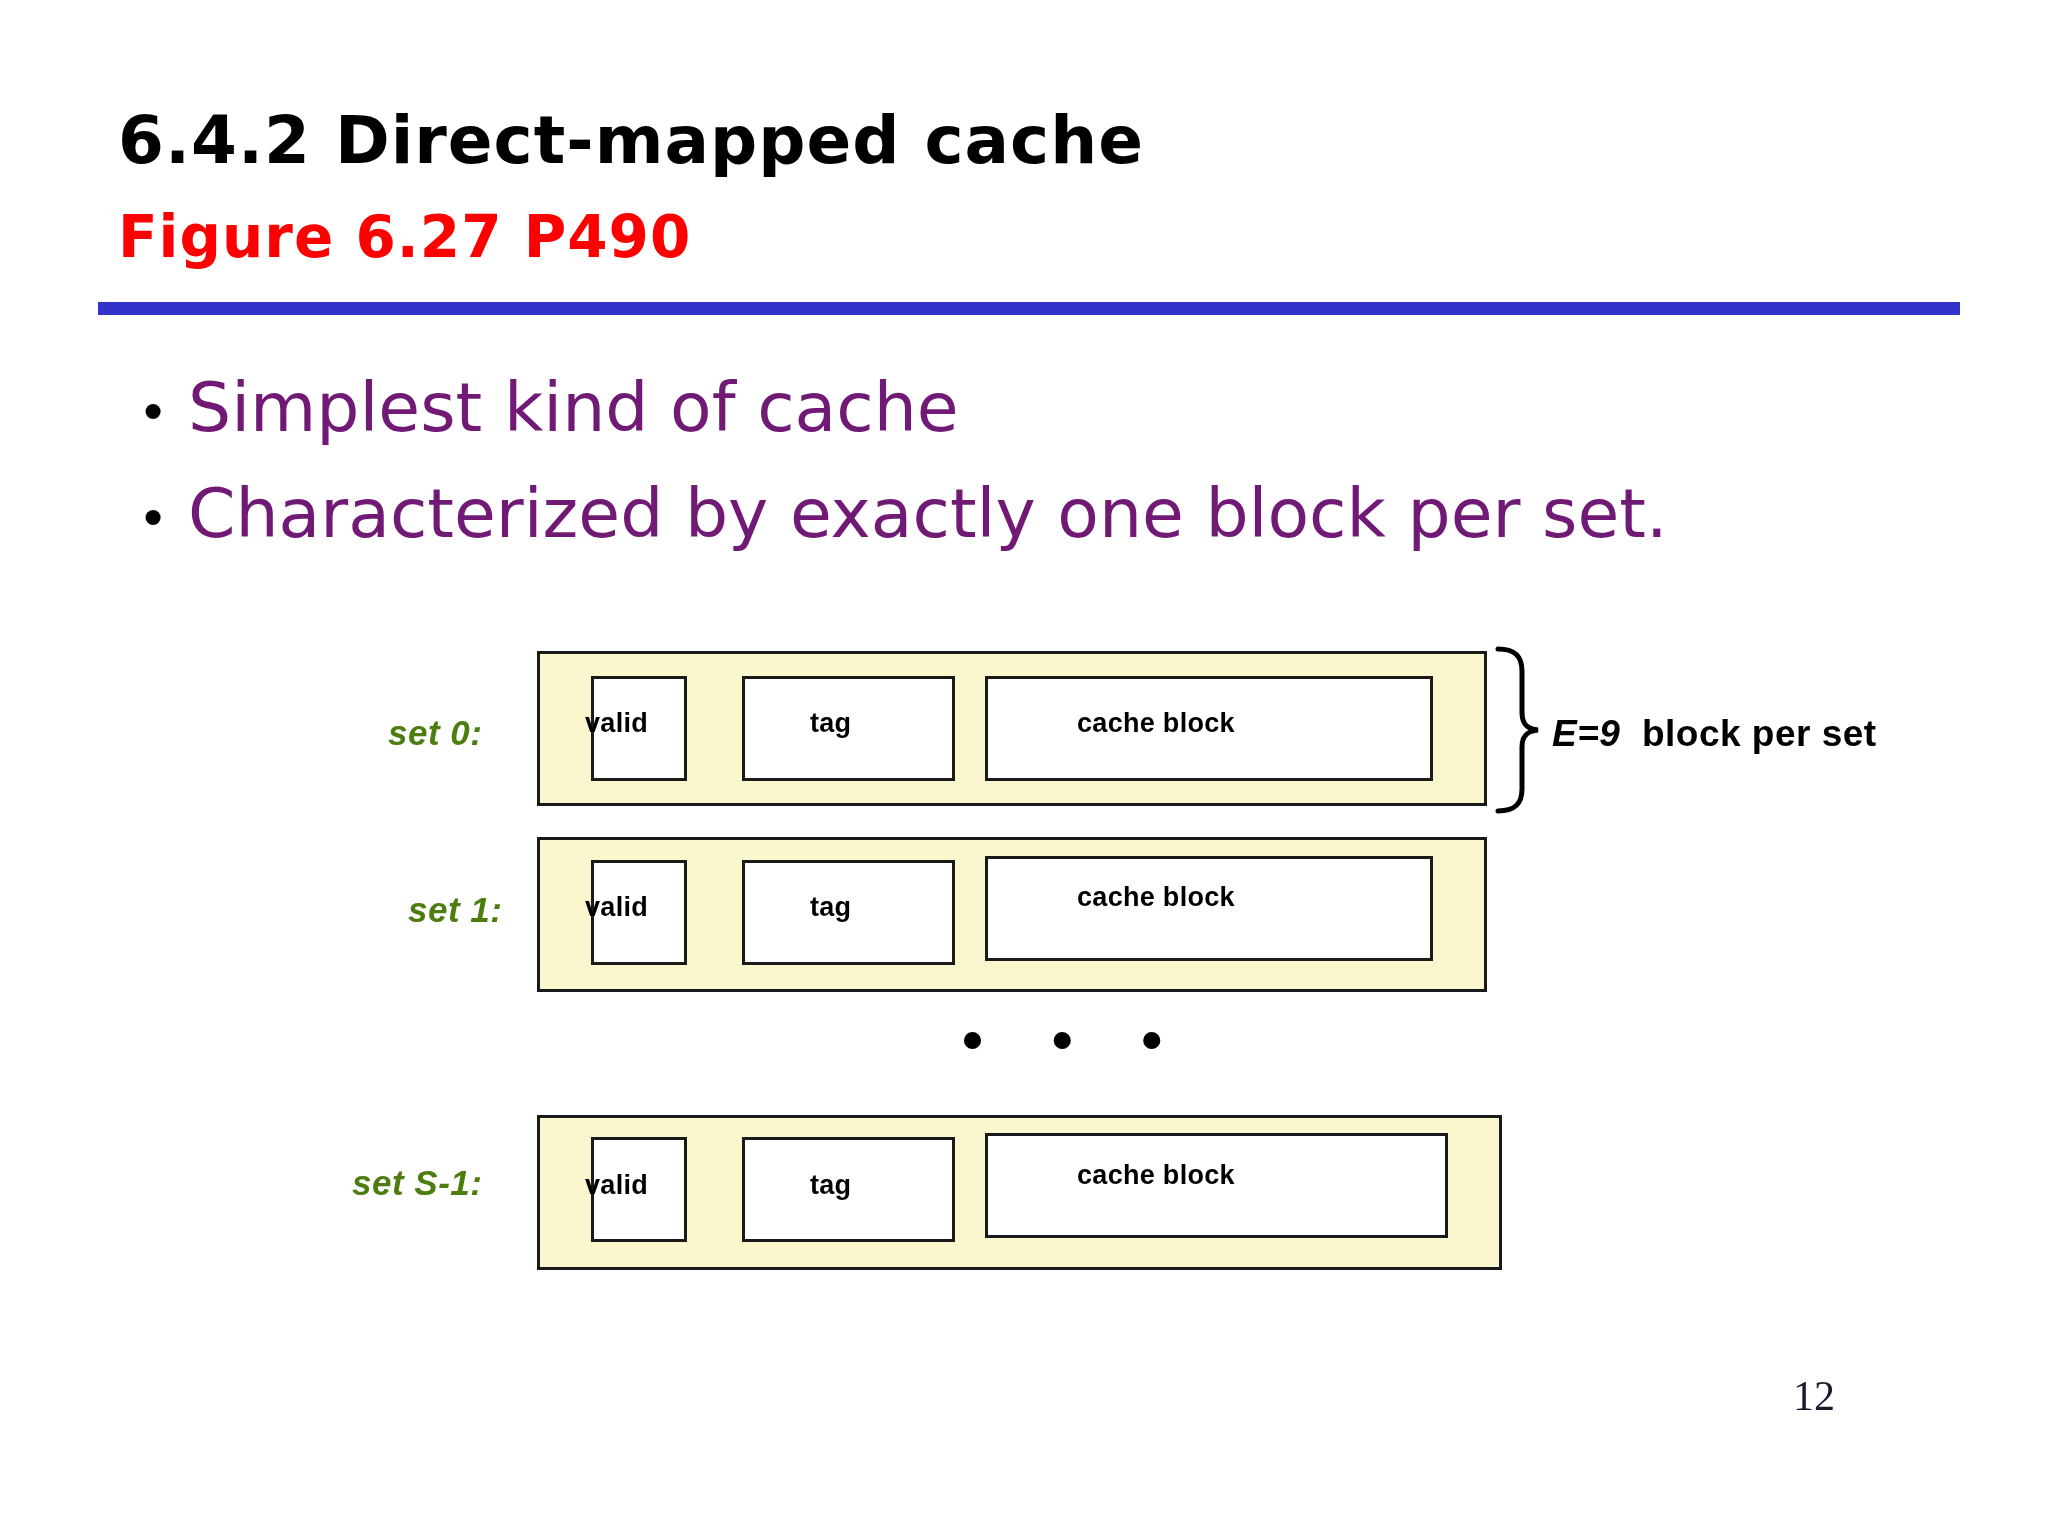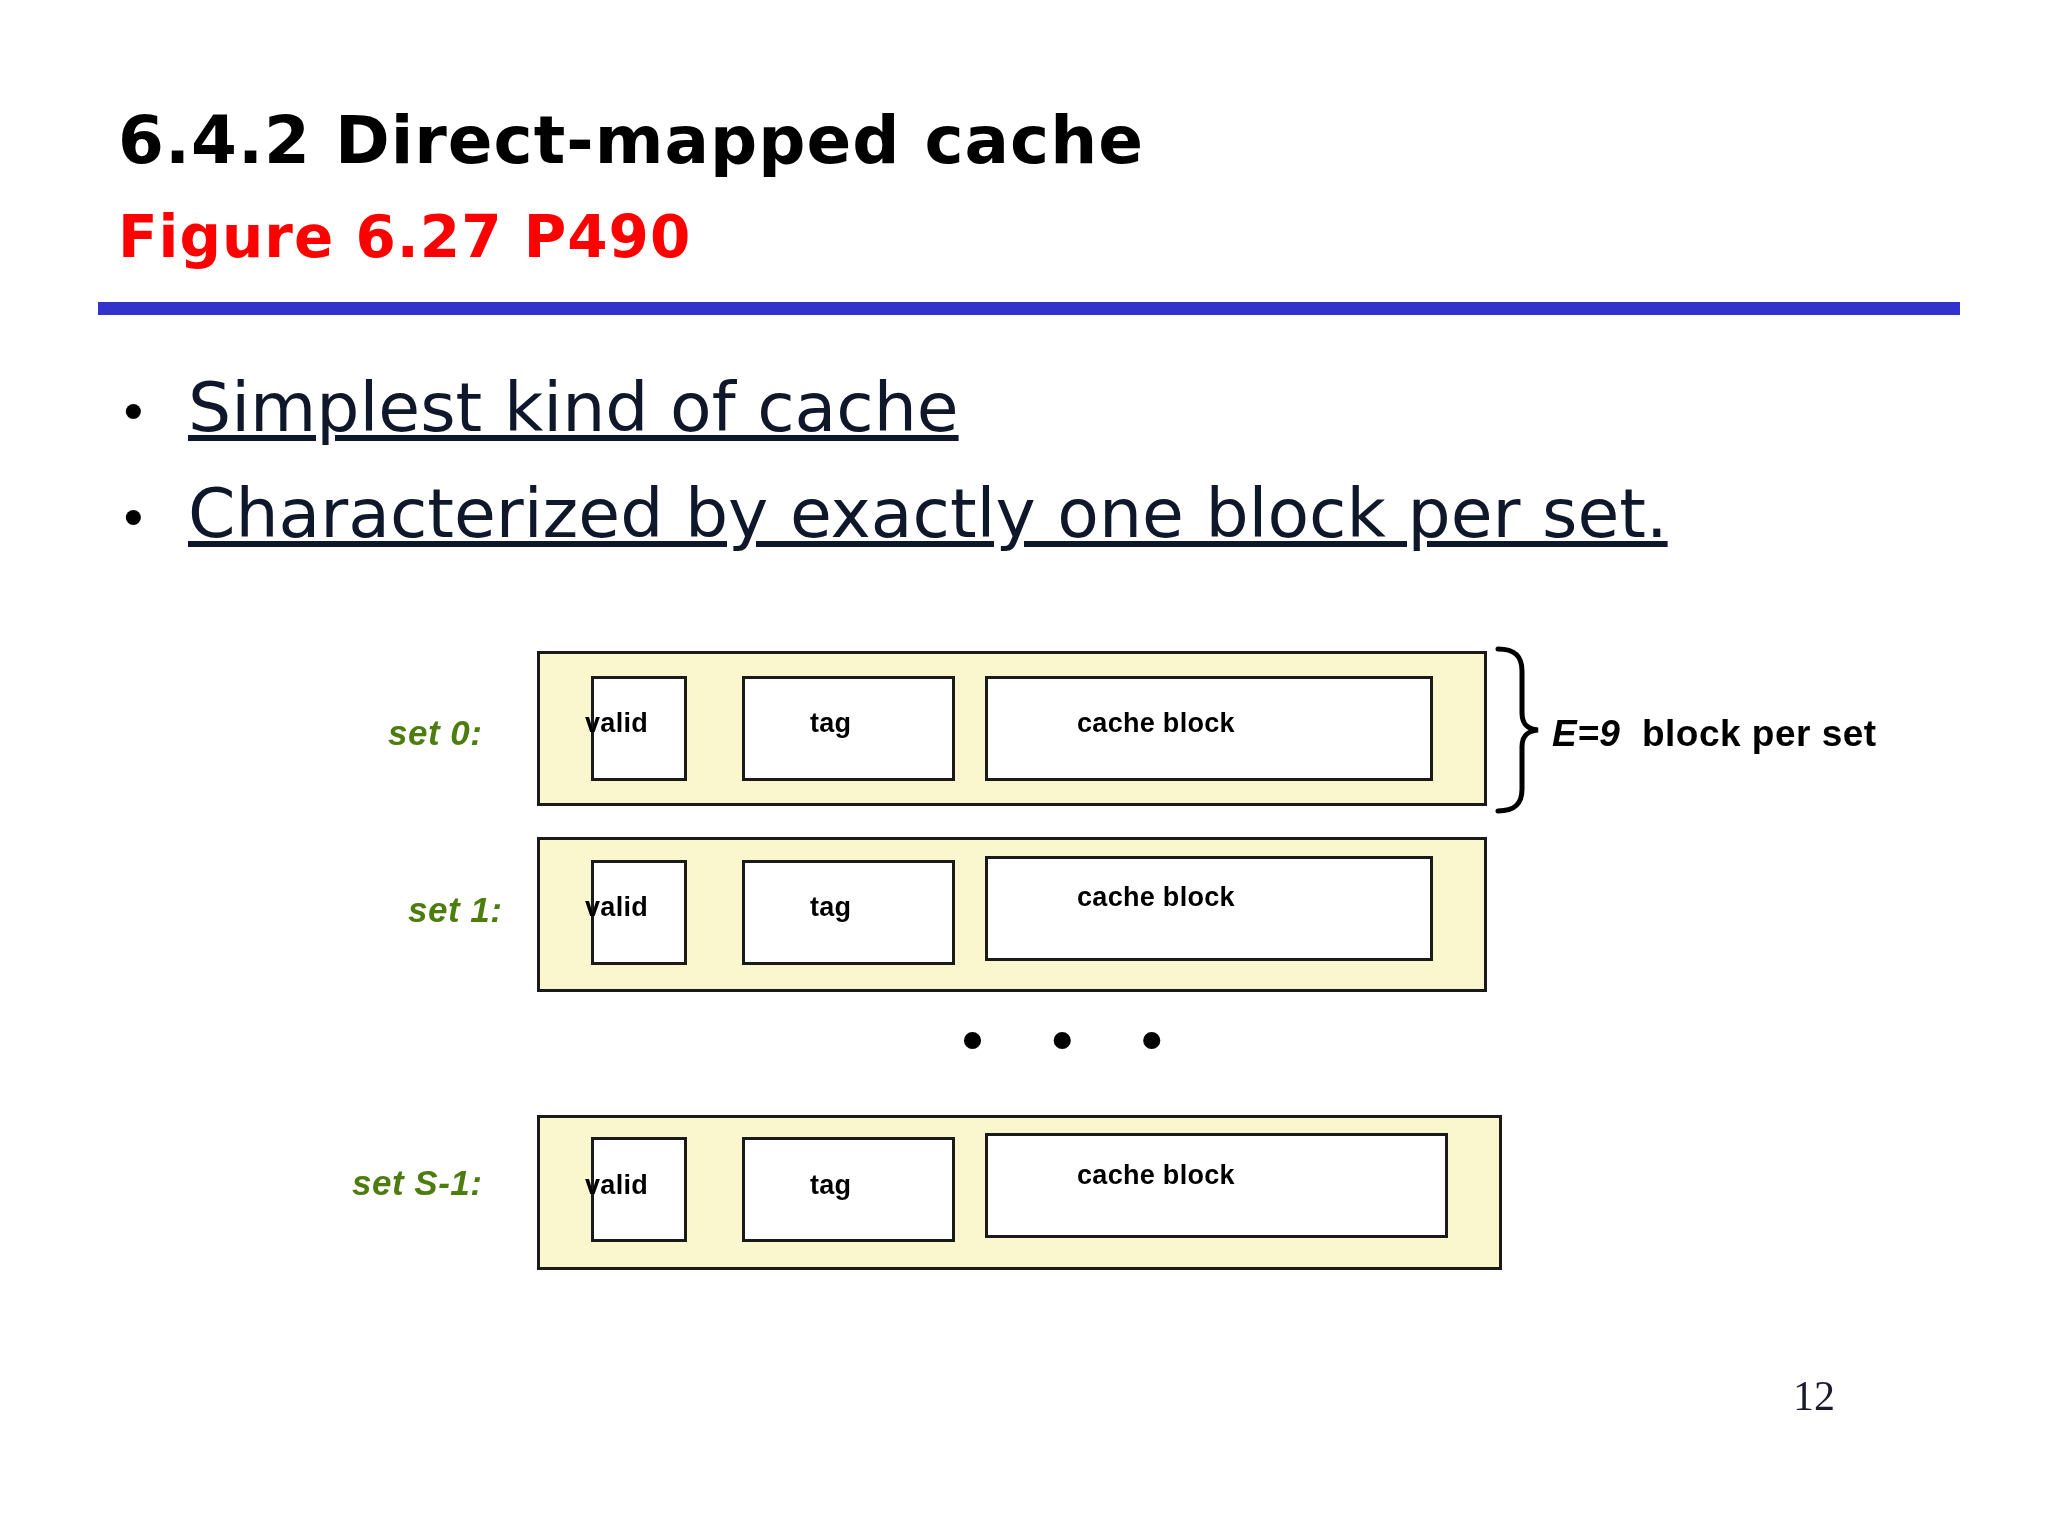--- a/index.html
+++ b/index.html
@@ -7,20 +7,21 @@
     padding: 0;
     background: #ffffff;
   }
   #slide {
     position: relative;
     width: 2048px;
     height: 1536px;
     background: #ffffff;
     overflow: hidden;
     font-family: "DejaVu Sans", sans-serif;
+    text-align: center;
   }
 
   
   .title-main {
     position: absolute;
     left: 118px;
     top: 108px;
     font-family: "DejaVu Sans", sans-serif;
     font-size: 66px;
     font-weight: bold;
@@ -63,23 +64,22 @@
     font-family: "DejaVu Sans", sans-serif;
     font-size: 52px;
     line-height: 1;
     color: #000000;
     width: 70px;
     display: inline-block;
   }
   .bullet-text {
     font-family: "DejaVu Sans", sans-serif;
     font-size: 68px;
-    color: #0f172a;
+    color: #701a75;
     line-height: 1.05;
-    text-decoration: underline;
   }
 
   
   #diagram { position: absolute; left: 0; top: 0; width: 2048px; height: 1536px; }
 
   .set-label {
     position: absolute;
     font-family: "Liberation Sans", sans-serif;
     font-size: 35px;
     font-weight: bold;

